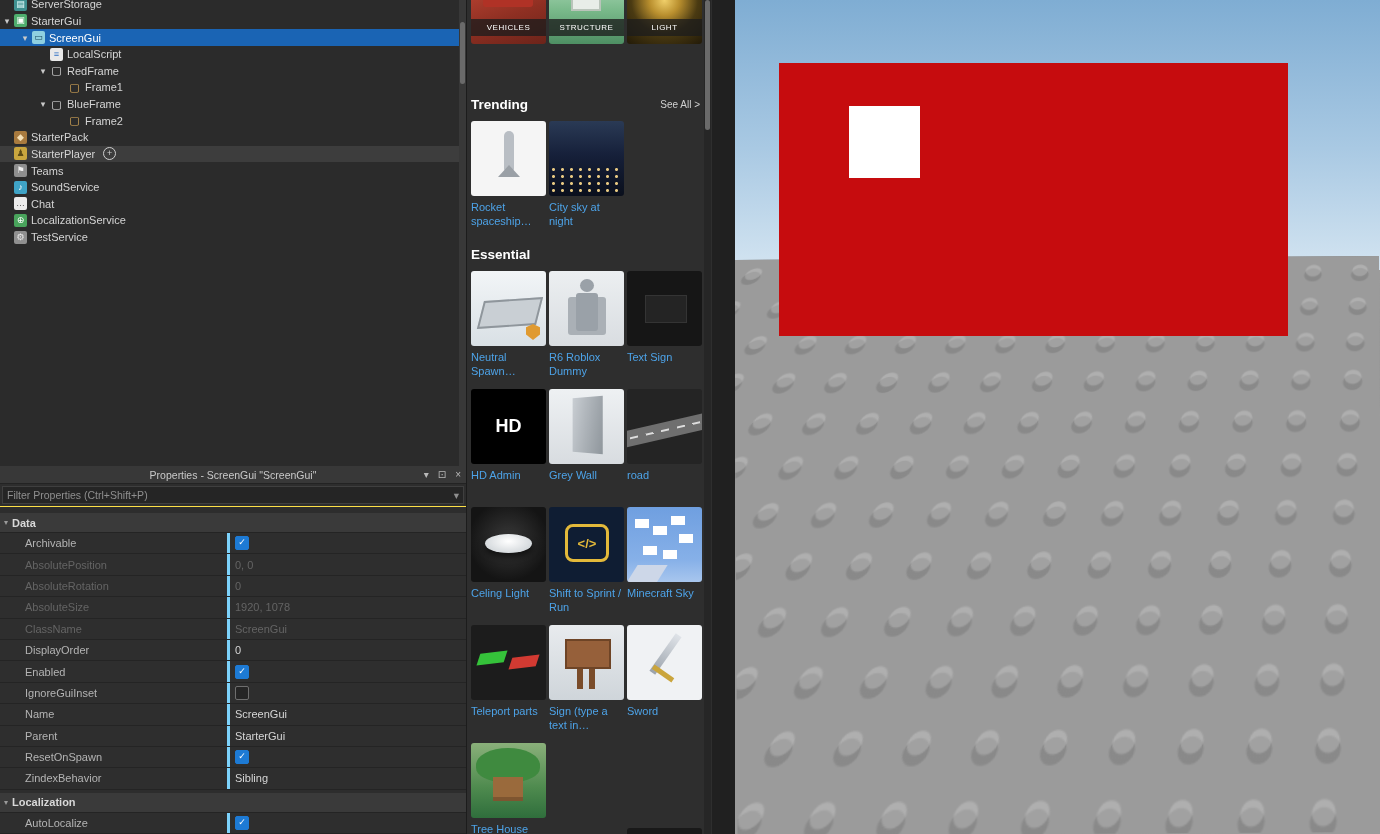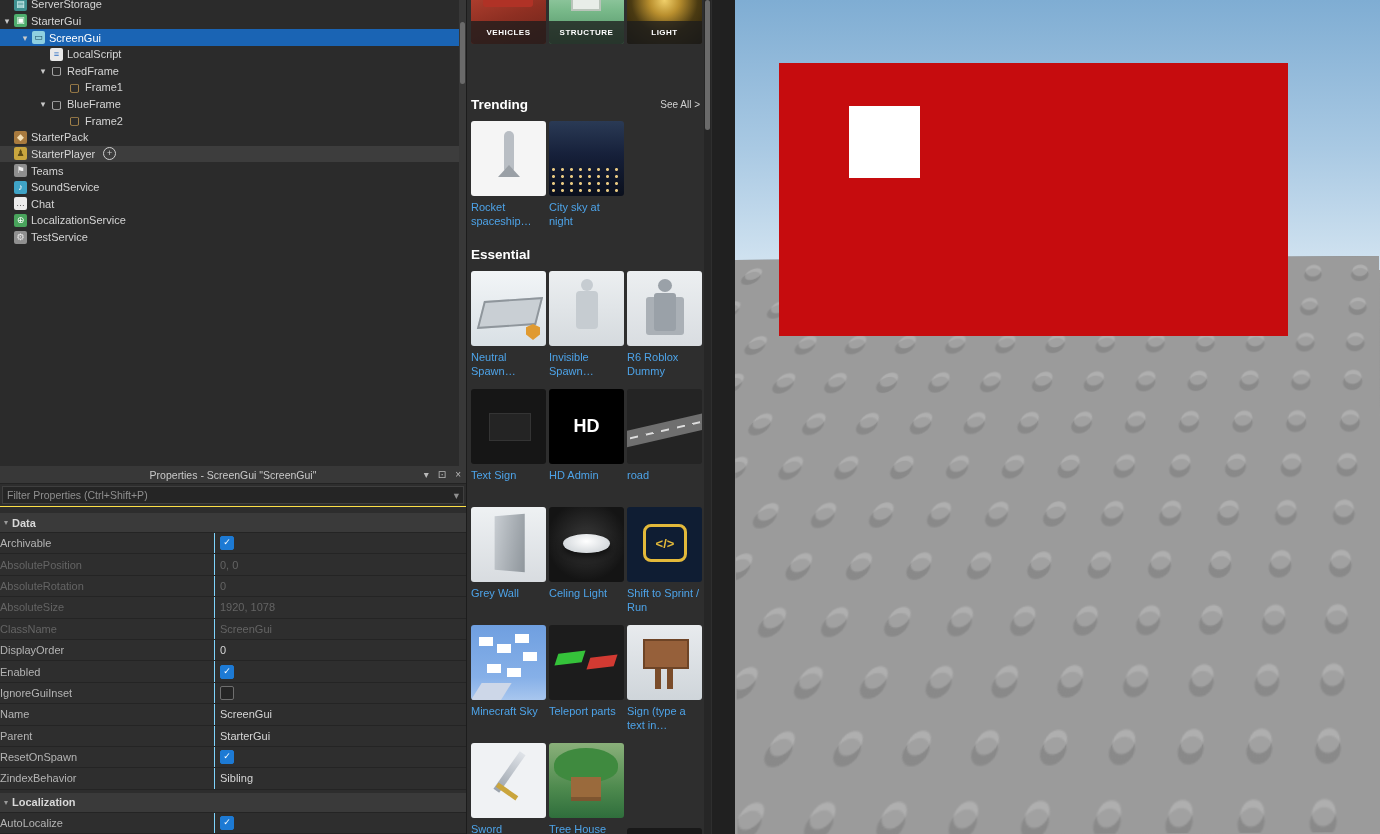--- a/index.html
+++ b/index.html
@@ -23,37 +23,37 @@
   #props{position:absolute;left:0;top:466px;width:466px;height:368px;background:#2d2d2d;overflow:hidden;}
   .ptitle{height:17px;background:#383838;color:#c9c9c9;font-size:10.5px;display:flex;align-items:center;justify-content:center;position:relative;border-bottom:1px solid #232323;}
   .ptitle-icons{position:absolute;right:5px;top:0;height:17px;display:flex;align-items:center;gap:9px;color:#b9b9b9;font-size:10px;}
   .pfilter{height:20px;background:#2d2d2d;display:flex;align-items:center;padding:1px 2px;border-bottom:1px solid #fde047;}
   .pfilter-box{flex:1;height:16px;background:#252525;border:1px solid #3f3f3f;color:#8f8f8f;font-size:10.5px;display:flex;align-items:center;justify-content:space-between;padding:0 4px;}
   #prows{position:absolute;left:0;right:0;top:44px;bottom:0;}
   .psec{height:19px;background:#3a3a3a;color:#d8d8d8;font-size:11px;font-weight:bold;display:flex;align-items:center;gap:4px;padding-left:4px;border-bottom:1px solid #242424;margin-top:3px;}
   .psec:first-child{margin-top:3px;}
   .psec .tri{color:#9a9a9a;font-size:8px;font-weight:normal;}
   .prow{height:20.4px;display:flex;border-bottom:1px solid #242424;background:#2e2e2e;}
-  .pname{width:215px;flex:0 0 215px;border-right:1px solid #7dd3fc;color:#b4b4b4;font-size:11px;display:flex;align-items:center;box-sizing:border-box;}
+  .pname{width:215px;flex:0 0 215px;border-right:3px solid #7dd3fc;color:#b4b4b4;font-size:11px;display:flex;align-items:center;padding-left:10px;box-sizing:border-box;margin-left:15px;}
   .pval{flex:1;color:#d6d6d6;font-size:11px;display:flex;align-items:center;padding-left:5px;}
   .prow.ro .pname,.prow.ro .pval{color:#646464;}
   .pcheck{width:12px;height:12px;border:1px solid #6e6e6e;background:#252525;border-radius:2px;color:#fff;font-size:9px;line-height:11px;text-align:center;}
   .pcheck.on{background:#1d7ad4;border-color:#1d7ad4;}
 
   
   #toolbox{position:absolute;left:466px;top:0;width:245px;height:834px;background:#2e2e2e;overflow:hidden;border-left:1px solid #1c1c1c;}
   .tgrid{display:grid;grid-template-columns:repeat(3,75px);column-gap:3px;row-gap:11px;grid-auto-rows:107px;padding-left:4px;}
   #catrow{margin-top:-31px;}
   .tsec-head{display:flex;align-items:center;justify-content:space-between;padding:0 12px 0 4px;color:#fff;}
   .tsec-title{font-size:13.5px;font-weight:bold;}
   .tsec-seeall{font-size:10px;color:#d0d0d0;}
   .titem{width:75px;}
   .tlabel{margin-top:4px;font-size:11px;line-height:14px;color:#4da3e8;word-wrap:break-word;}
   .th{width:75px;height:75px;border-radius:3px;position:relative;overflow:hidden;background:#3a3a3a;}
-  .band{position:absolute;left:0;right:0;bottom:0;height:23px;background:rgba(28,28,28,.78);color:#fff;font-size:8px;font-weight:bold;letter-spacing:.5px;display:flex;align-items:center;justify-content:center;}
+  .band{position:absolute;left:0;right:0;bottom:8px;height:17px;background:rgba(28,28,28,.78);color:#fff;font-size:8px;font-weight:normal;letter-spacing:.5px;display:flex;align-items:center;justify-content:center;}
   .ovl{position:absolute;inset:0;display:flex;align-items:center;justify-content:center;color:#fff;font-weight:bold;font-size:18px;}
   .th-sprint .ovl{inset:auto;left:16px;top:17px;width:38px;height:32px;border:3px solid #e3b93a;border-radius:8px;color:#e3b93a;font-size:13px;}
   .th-vehicles{background:linear-gradient(160deg,#c94a38 0%,#8e2f22 60%,#6c241a 100%);}
   .th-vehicles::before{content:"";position:absolute;left:12px;top:14px;width:50px;height:24px;background:#b03226;border-radius:3px;box-shadow:inset 0 6px rgba(255,255,255,.18);}
   .th-structure{background:linear-gradient(180deg,#bfe3c8 0%,#79b98a 55%,#4e8f63 100%);}
   .th-structure::before{content:"";position:absolute;left:22px;top:8px;width:30px;height:34px;background:#e8ede8;box-shadow:inset 0 0 0 2px #b9c4ba;}
   .th-light{background:radial-gradient(circle at 50% 42%,#f0cf6a 0%,#b98f2e 26%,#4a3a12 58%,#221a08 100%);}
   .th-obby{background:#f2f2f2;}
   .th-obby::before{content:"";position:absolute;left:-14px;top:28px;width:115px;height:13px;background:linear-gradient(90deg,#e04434,#f59422,#f5d432,#3fb44c,#2f7fd4,#8a5fd8);transform:rotate(-36deg);}
   .th-obby::after{content:"";position:absolute;left:-14px;top:52px;width:115px;height:8px;background:linear-gradient(90deg,#2f7fd4,#e04434,#f5d432);transform:rotate(-36deg);}
@@ -333,44 +333,40 @@
         </div>
         <div class="tsec-head" style="margin-top: 19px;">
           <span class="tsec-title">Essential</span>
         </div>
         <div class="tgrid" style="margin-top: 9px;">
           <div class="titem">
             <div class="th th-spawn-neutral"></div>
             <div class="tlabel">Neutral Spawn…</div>
           </div>
           <div class="titem">
-            <div class="th th-spawn-invisible"></div>
-            <div class="tlabel">Invisible Spawn…</div>
-          </div>
-          <div class="titem">
             <div class="th th-dummy"></div>
             <div class="tlabel">R6 Roblox Dummy</div>
           </div>
           <div class="titem">
             <div class="th th-textsign"></div>
             <div class="tlabel">Text Sign</div>
           </div>
           <div class="titem">
             <div class="th th-hdadmin">
               <span class="ovl">HD</span>
             </div>
             <div class="tlabel">HD Admin</div>
           </div>
           <div class="titem">
+            <div class="th th-greywall"></div>
+            <div class="tlabel">Grey Wall</div>
+          </div>
+          <div class="titem">
             <div class="th th-road"></div>
             <div class="tlabel">road</div>
-          </div>
-          <div class="titem">
-            <div class="th th-greywall"></div>
-            <div class="tlabel">Grey Wall</div>
           </div>
           <div class="titem">
             <div class="th th-ceiling"></div>
             <div class="tlabel">Celing Light</div>
           </div>
           <div class="titem">
             <div class="th th-sprint">
               <span class="ovl">&lt;/&gt;</span>
             </div>
             <div class="tlabel">Shift to Sprint / Run</div>

